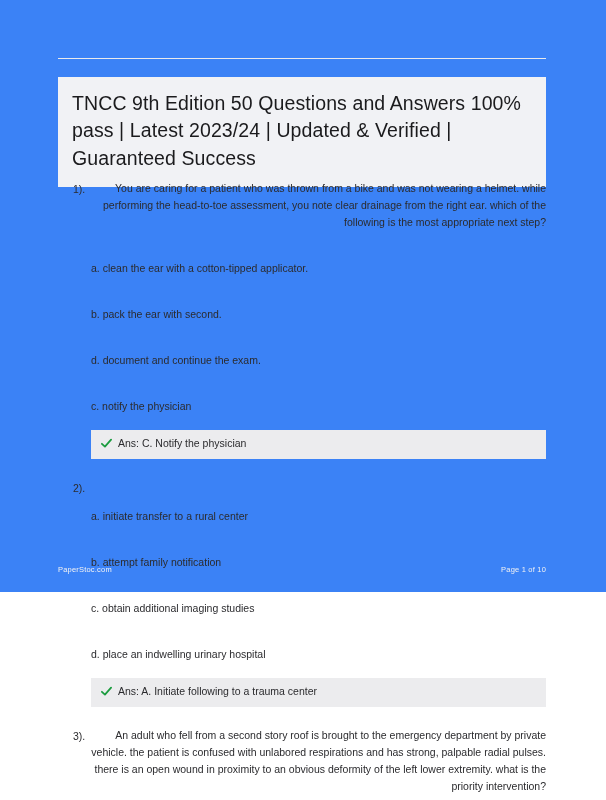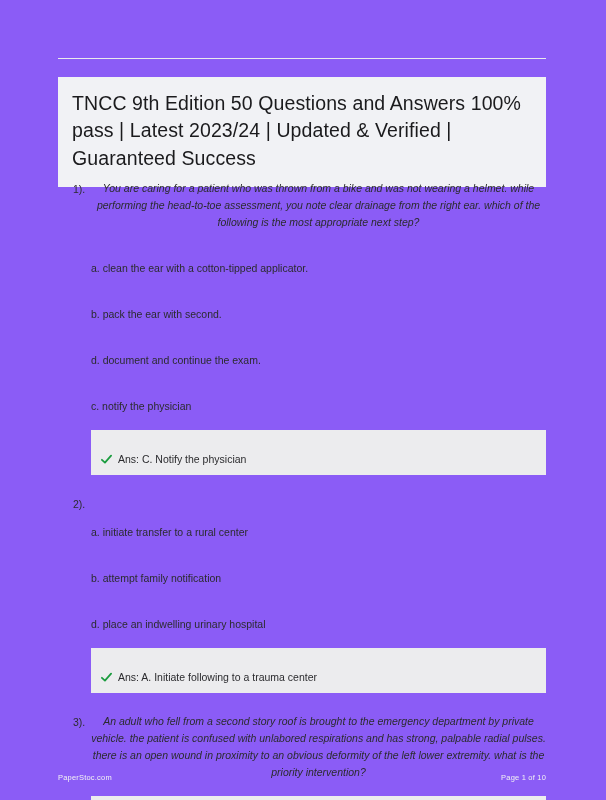--- a/index.html
+++ b/index.html
@@ -15,22 +15,22 @@
     color: #222222;
     overflow: hidden;
     position: relative;
   }
 
   
   .page-sheet {
     position: absolute;
     left: 0; top: 0;
     width: 606px;
-    height: 800px;
-    background: #8b5cf6;
+    height: 592px;
+    background: #3b82f6;
     padding: 0;
   }
 
   
   .top-rule {
     position: absolute;
     left: 58px;
     top: 58px;
     width: 488px;
     height: 1px;
@@ -85,40 +85,39 @@
   .q-body {
     flex: 1 1 auto;
     min-width: 0;
   }
 
   .q-stem {
     font-size: 10.5px;
     line-height: 1.62;
     color: #2b2b2e;
     margin: 0;
-    text-align: center;
-    font-style: italic;
+    text-align: right;
   }
 
   .q-options {
     margin: 15px 0 0 0;
     padding: 0;
     list-style: none;
   }
   .q-options li {
     font-size: 10.5px;
     line-height: 1.62;
     color: #2b2b2e;
     margin-top: 29px;
   }
 
   .answer-bar {
     margin-top: 15px;
     background: #ececee;
-    padding: 22px 10px 7px 10px;
+    padding: 6px 10px 7px 10px;
     font-size: 10.5px;
     line-height: 1.5;
     color: #2b2b2e;
     display: flex;
     align-items: center;
     gap: 6px;
   }
   .check-icon {
     flex: 0 0 auto;
     display: inline-block;
@@ -180,20 +179,21 @@
       </div>
     </div>
 
     <div class="q-block">
       <div class="q-row">
         <div class="q-num">2).</div>
         <div class="q-body">
           <ul class="q-options">
             <li>a. initiate transfer to a rural center</li>
             <li>b. attempt family notification</li>
+            <li>c. obtain additional imaging studies</li>
             <li>d. place an indwelling urinary hospital</li>
           </ul>
           <div class="answer-bar">
             <span class="check-icon">
               <svg width="11" height="11" viewBox="0 0 12 12" aria-hidden="true">
                 <path d="M1 6.3 L4.3 9.4 L11 1.7" fill="none" stroke="#1a9c3e" stroke-width="1.9" stroke-linecap="round" stroke-linejoin="round"></path>
               </svg>
             </span>
             <span>Ans: A. Initiate following to a trauma center</span>
           </div>

